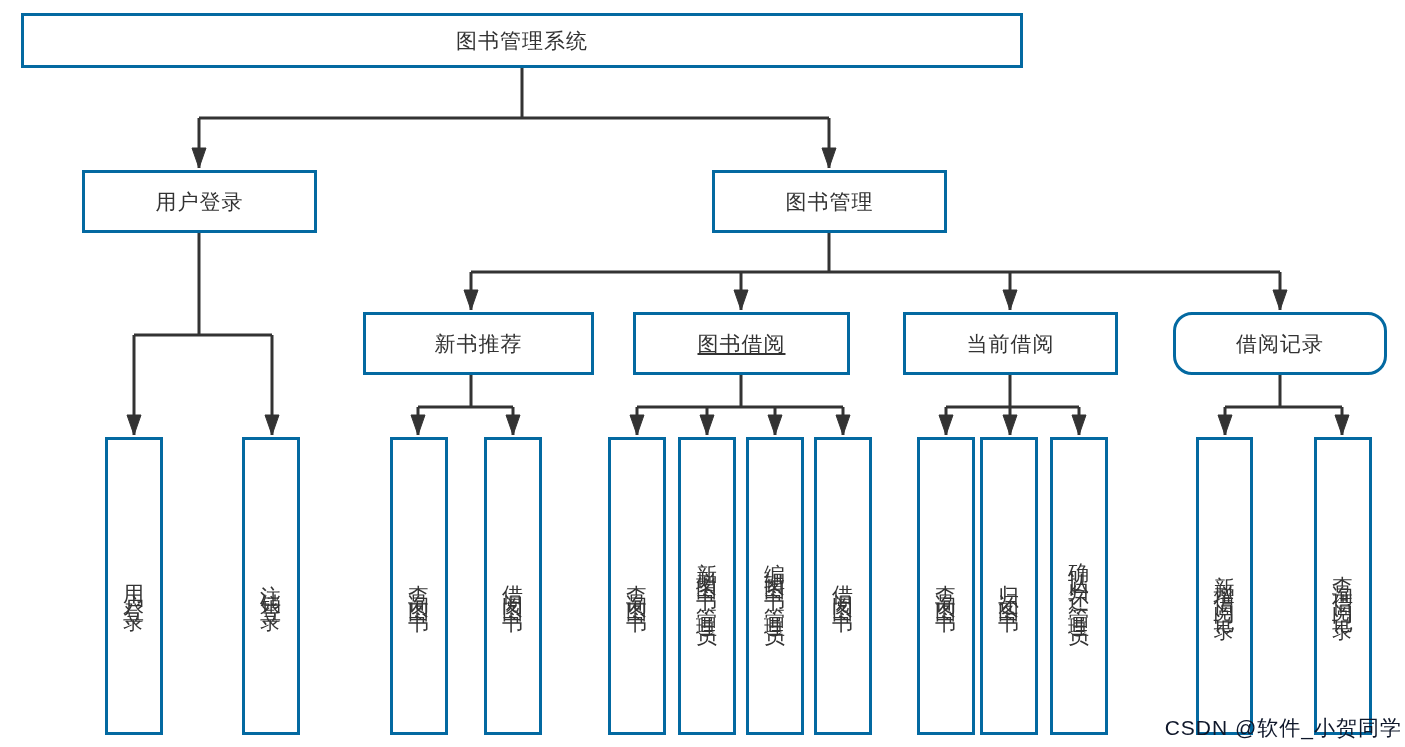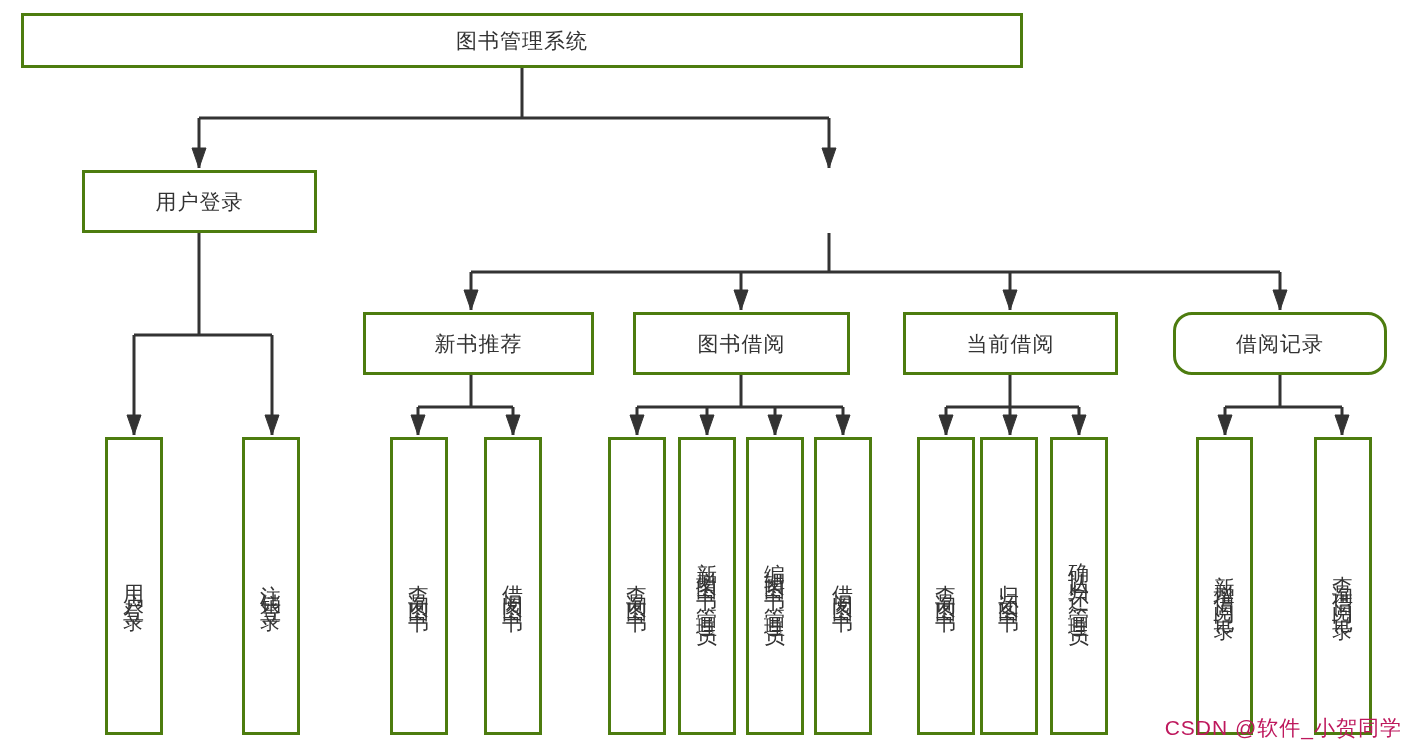--- a/index.html
+++ b/index.html
@@ -18,21 +18,21 @@
   svg.connectors {
     position: absolute;
     left: 0; top: 0;
     width: 1405px;
     height: 747px;
     z-index: 1;
   }
   .node {
     position: absolute;
     box-sizing: border-box;
-    border: 3px solid #4d7c0f;
+    border: 3px solid #0369a1;
     background: #ffffff;
     display: flex;
     align-items: center;
     justify-content: center;
     color: #333333;
     z-index: 2;
   }
   .hbox {
     font-size: 21px;
     letter-spacing: 1px;
@@ -44,21 +44,21 @@
     font-size: 21px;
     letter-spacing: 9px;
     line-height: 1;
     white-space: nowrap;
   }
   .watermark {
     position: absolute;
     right: 3px;
     bottom: 5px;
     font-size: 21px;
-    color: #be185d;
+    color: #0f172a;
     letter-spacing: 1px;
     white-space: nowrap;
     z-index: 3;
   }
 </style>
 </head>
 <body>
 
 <div class="stage">
 
@@ -94,23 +94,24 @@
     <line x1="946" y1="407" x2="946" y2="435" stroke="#333333" stroke-width="3" marker-end="url(#arrow)"></line>
     <line x1="1010" y1="407" x2="1010" y2="435" stroke="#333333" stroke-width="3" marker-end="url(#arrow)"></line>
     <line x1="1079" y1="407" x2="1079" y2="435" stroke="#333333" stroke-width="3" marker-end="url(#arrow)"></line>
     <line x1="1225" y1="407" x2="1225" y2="435" stroke="#333333" stroke-width="3" marker-end="url(#arrow)"></line>
     <line x1="1342" y1="407" x2="1342" y2="435" stroke="#333333" stroke-width="3" marker-end="url(#arrow)"></line>
   </svg>
 
   <div class="node hbox" style="left:21px; top:13px; width:1002px; height:55px;">图书管理系统</div>
 
   <div class="node hbox" style="left:82px; top:170px; width:235px; height:63px;">用户登录</div>
+  <div class="node hbox" style="left:712px; top:170px; width:235px; height:63px;">图书管理</div>
 
   <div class="node hbox" style="left:363px; top:312px; width:231px; height:63px;">新书推荐</div>
-  <div class="node hbox" style="left:633px; top:312px; width:217px; height:63px;">图书借阅</div>
+  <div class="node hbox" style="left:633px; top:312px; width:217px; height:63px;text-decoration:underline;">图书借阅</div>
   <div class="node hbox" style="left:903px; top:312px; width:215px; height:63px;">当前借阅</div>
   <div class="node hbox" style="left:1173px; top:312px; width:214px; height:63px;border-radius:19px;">借阅记录</div>
 
   <div class="node vbox" style="left:105px; top:437px; width:58px; height:298px;">
     <span class="vtext">用户登录</span>
   </div>
   <div class="node vbox" style="left:242px; top:437px; width:58px; height:298px;">
     <span class="vtext">注销登录</span>
   </div>
 

